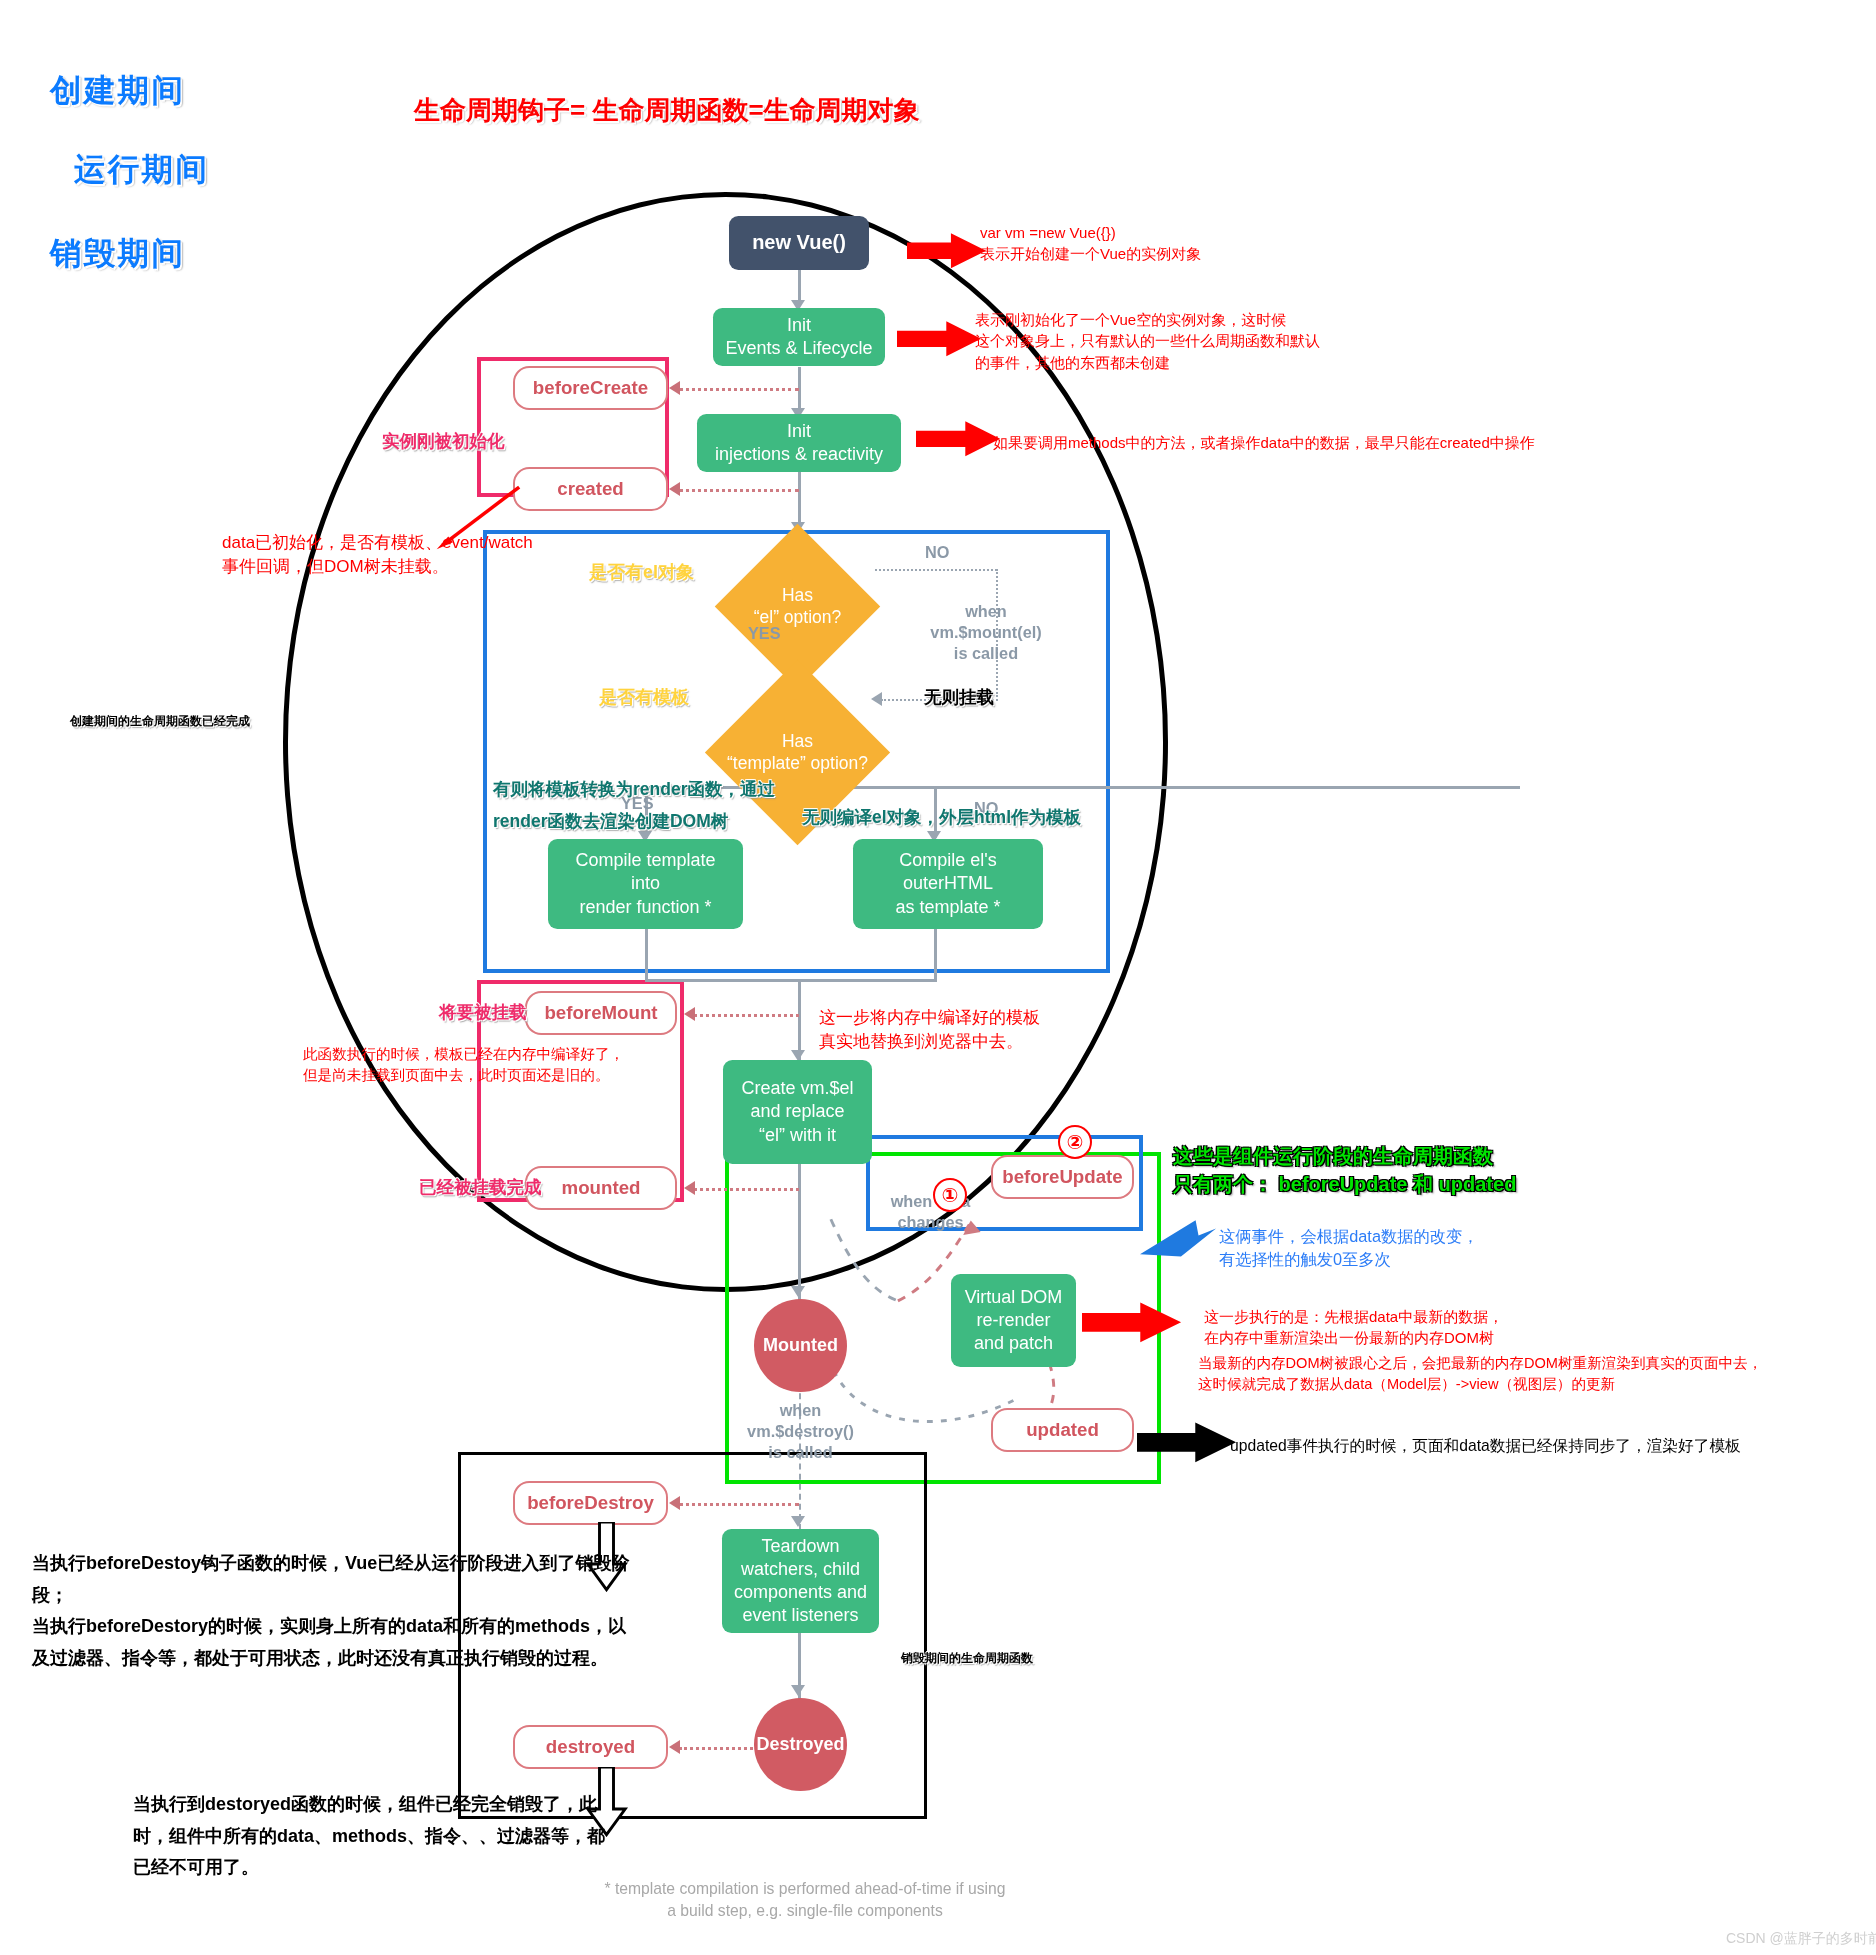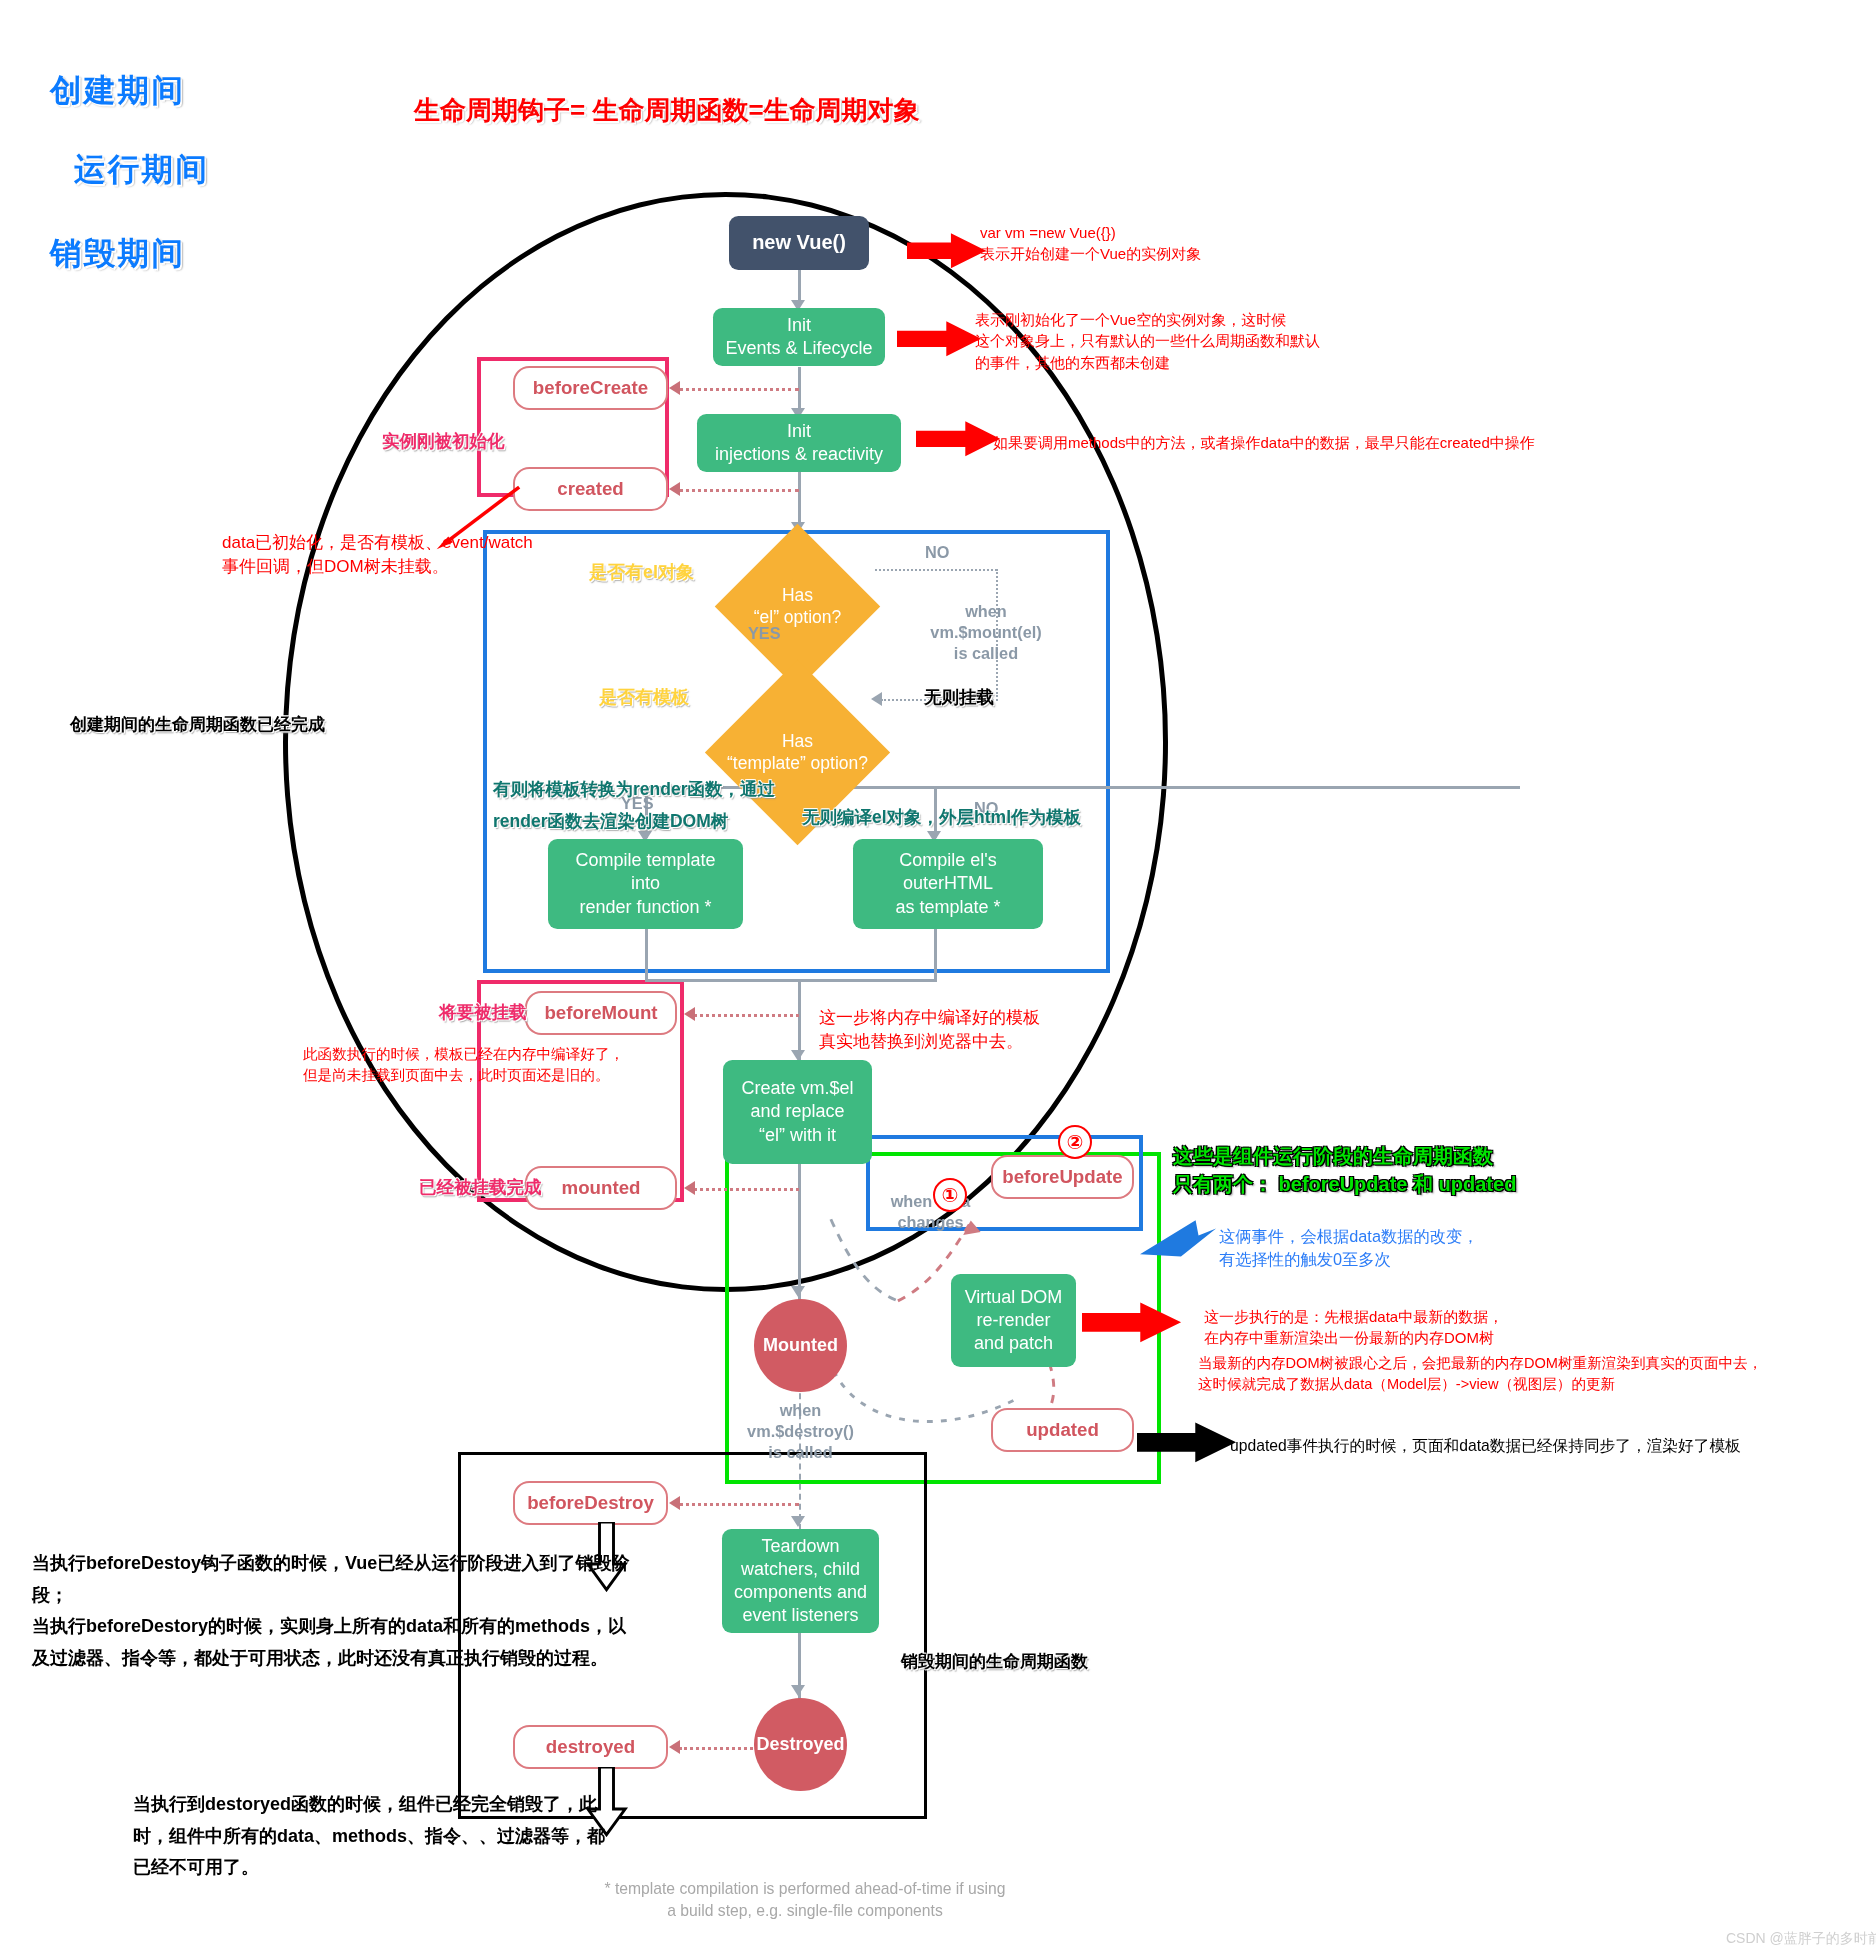--- a/index.html
+++ b/index.html
@@ -92,21 +92,21 @@
   .ann.blue{color:#2b7cf7;font-size:17.5px;}
   .ann.black{color:#000;font-size:15.7px;}
   .ann.grey{color:#a8a8a8;font-size:15.7px;text-align:center;}
 
   .ann.outline-pink{
     color:#ef2b6a;font-weight:bold;font-size:17.5px;
     text-shadow:1.2px 1.2px 0 #fff, 1.7px 1.7px 1.2px rgba(150,150,150,.8),
                 -0.6px -0.6px 0 #fff, 0.6px -0.6px 0 #fff, -0.6px 0.6px 0 #fff;
   }
   .ann.outline-black{
-    color:#000;font-weight:bold;font-size:17px;
+    color:#000;font-weight:bold;font-size:12px;
     text-shadow:1.2px 1.2px 0 #fff, 1.7px 1.7px 1.2px rgba(150,150,150,.8),
                 -0.6px -0.6px 0 #fff, 0.6px -0.6px 0 #fff, -0.6px 0.6px 0 #fff;
   }
   .ann.outline-yellow{
     color:#ffd33d;font-weight:bold;font-size:18px;
     text-shadow:1.2px 1.2px 0 #fff, 1.7px 1.7px 1.2px rgba(150,150,150,.8),
                 -0.6px -0.6px 0 #fff, 0.6px -0.6px 0 #fff, -0.6px 0.6px 0 #fff;
   }
   .ann.outline-green{
     color:#0f766e;font-weight:bold;font-size:17.5px;

